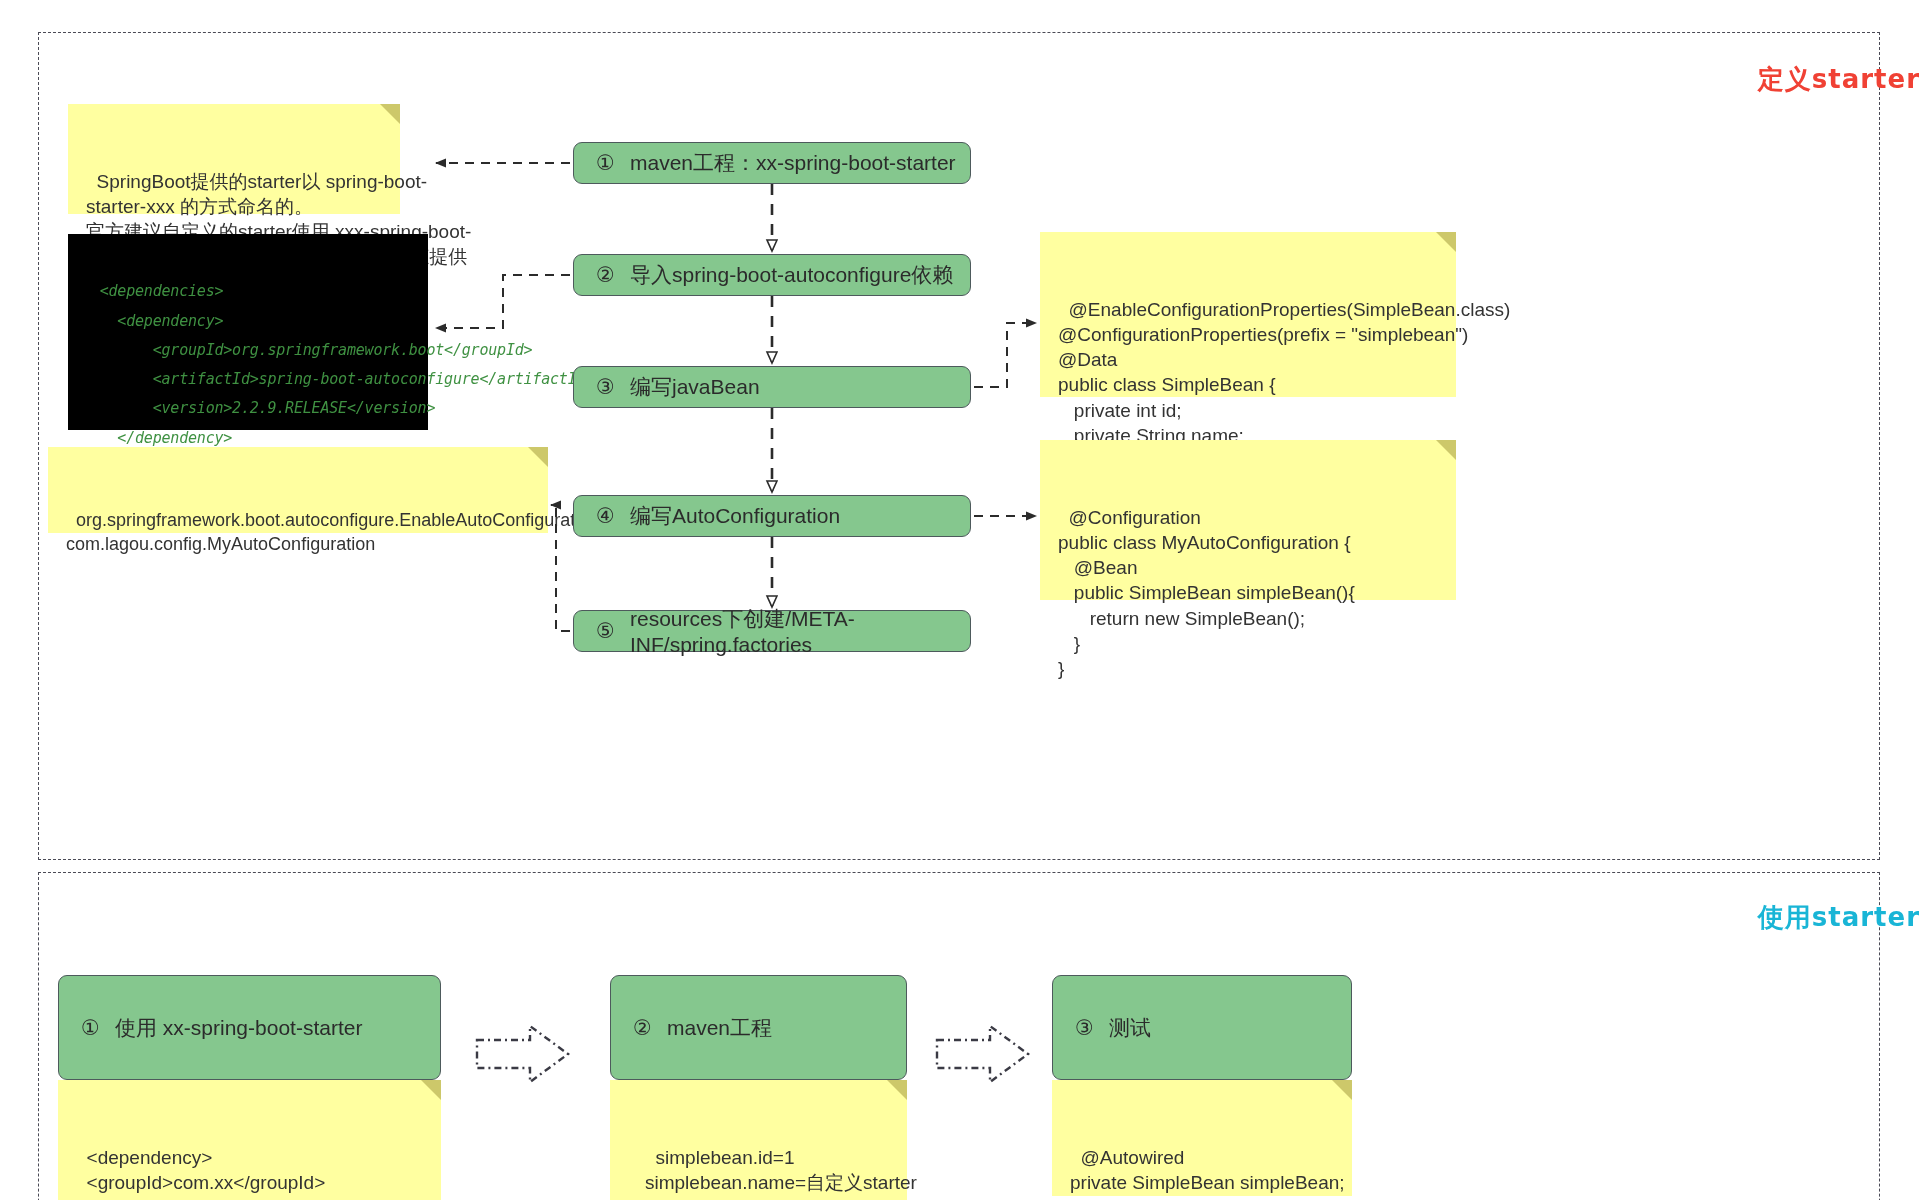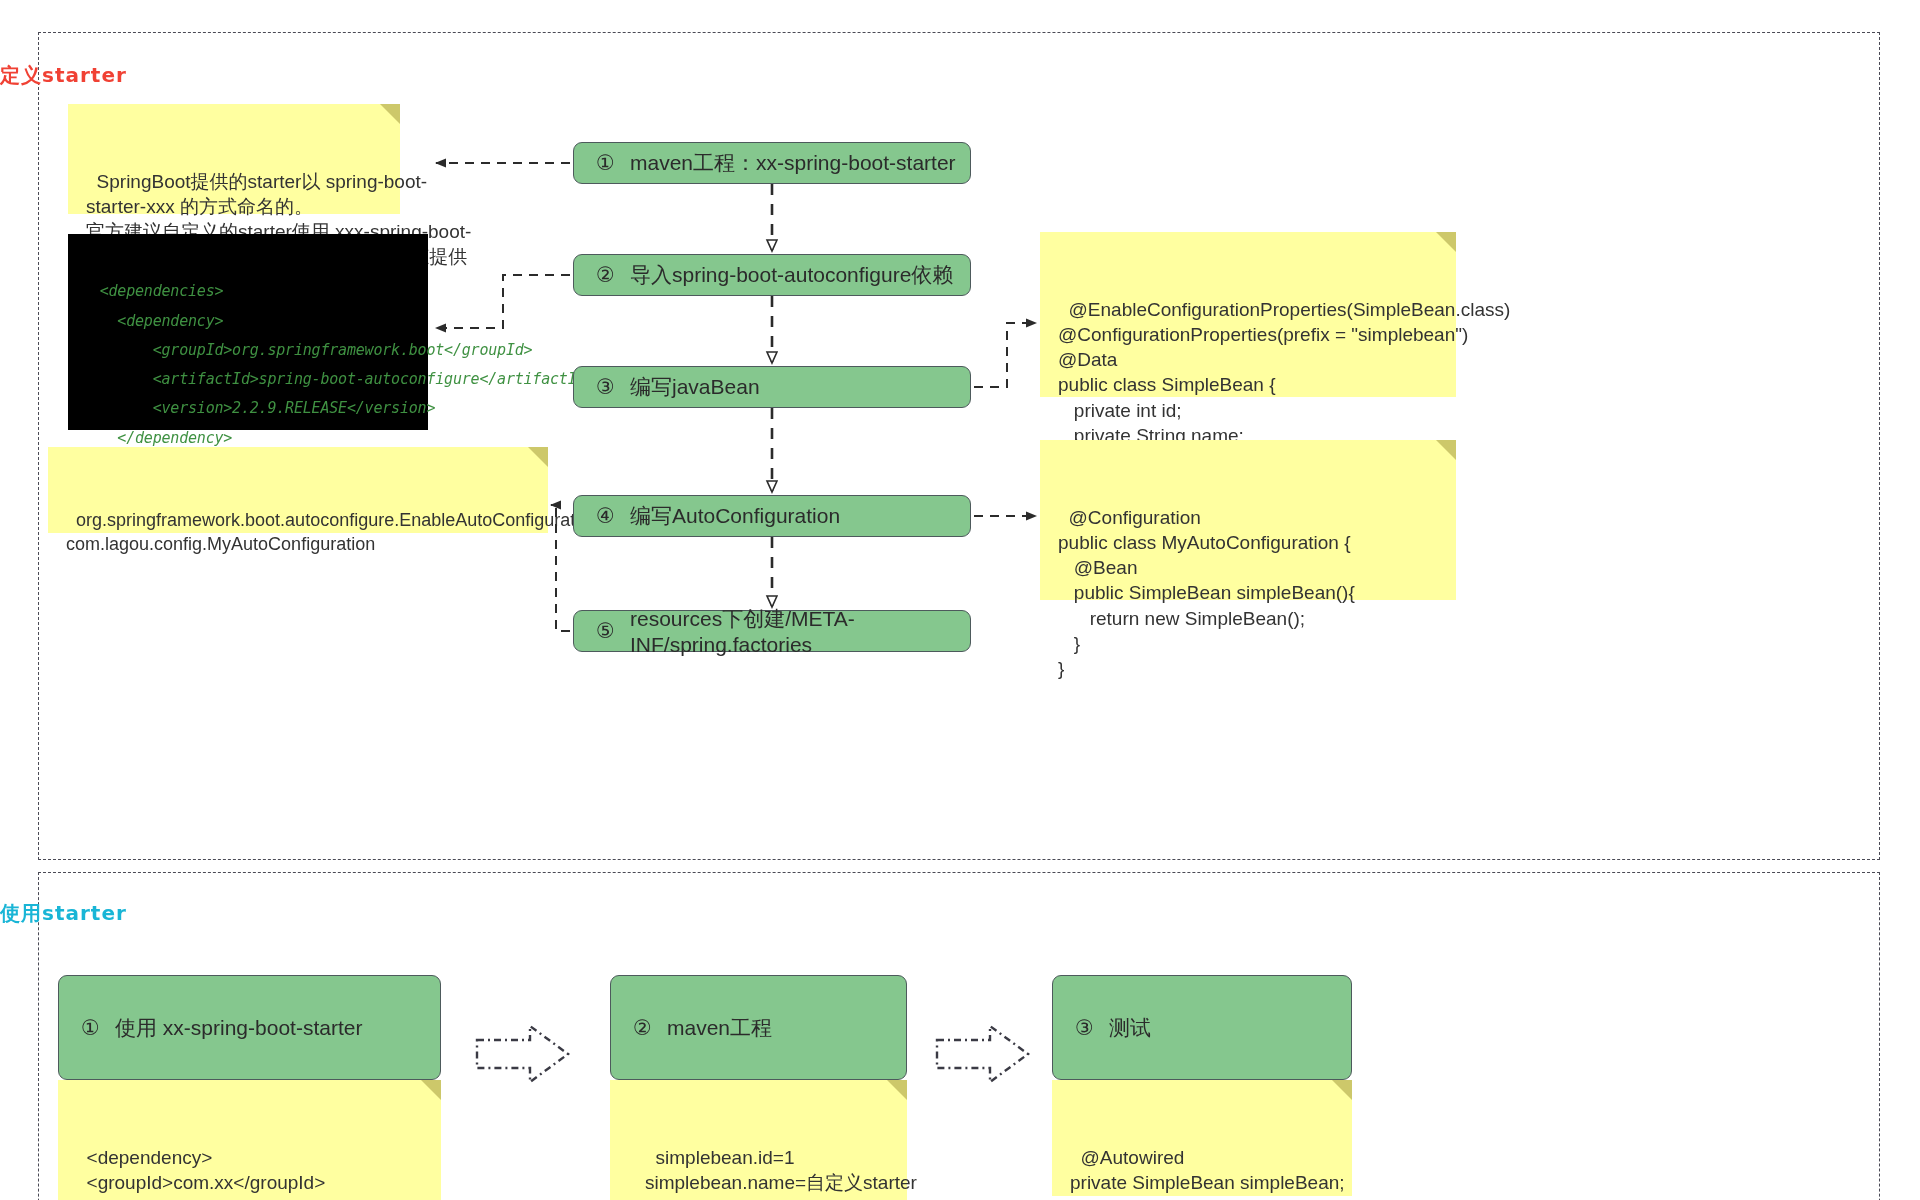--- a/index.html
+++ b/index.html
@@ -11,22 +11,22 @@
   .panel{
     position:absolute;
     border:1px dashed #4a4a55;
     background:#ffffff;
     box-sizing:border-box;
   }
   #panel-define{left:38px;top:32px;width:1842px;height:828px;}
   #panel-use{left:38px;top:872px;width:1842px;height:400px;}
 
   .panel-title{
-    position:absolute;left:0;right:0;text-align:left;
-    font-weight:bold;font-size:20px;letter-spacing:1px;
+    position:absolute;left:0;right:0;text-align:right;
+    font-weight:bold;font-size:26px;letter-spacing:1px;
     font-family:"DejaVu Sans","Liberation Sans",sans-serif;
   }
   #title-define{top:62px;color:#f04134;}
   #title-use{top:900px;color:#19b5d6;}
 
   
   .gbox{
     position:absolute;box-sizing:border-box;
     background:#85c78e;
     border:1.6px solid #4d5a5c;

